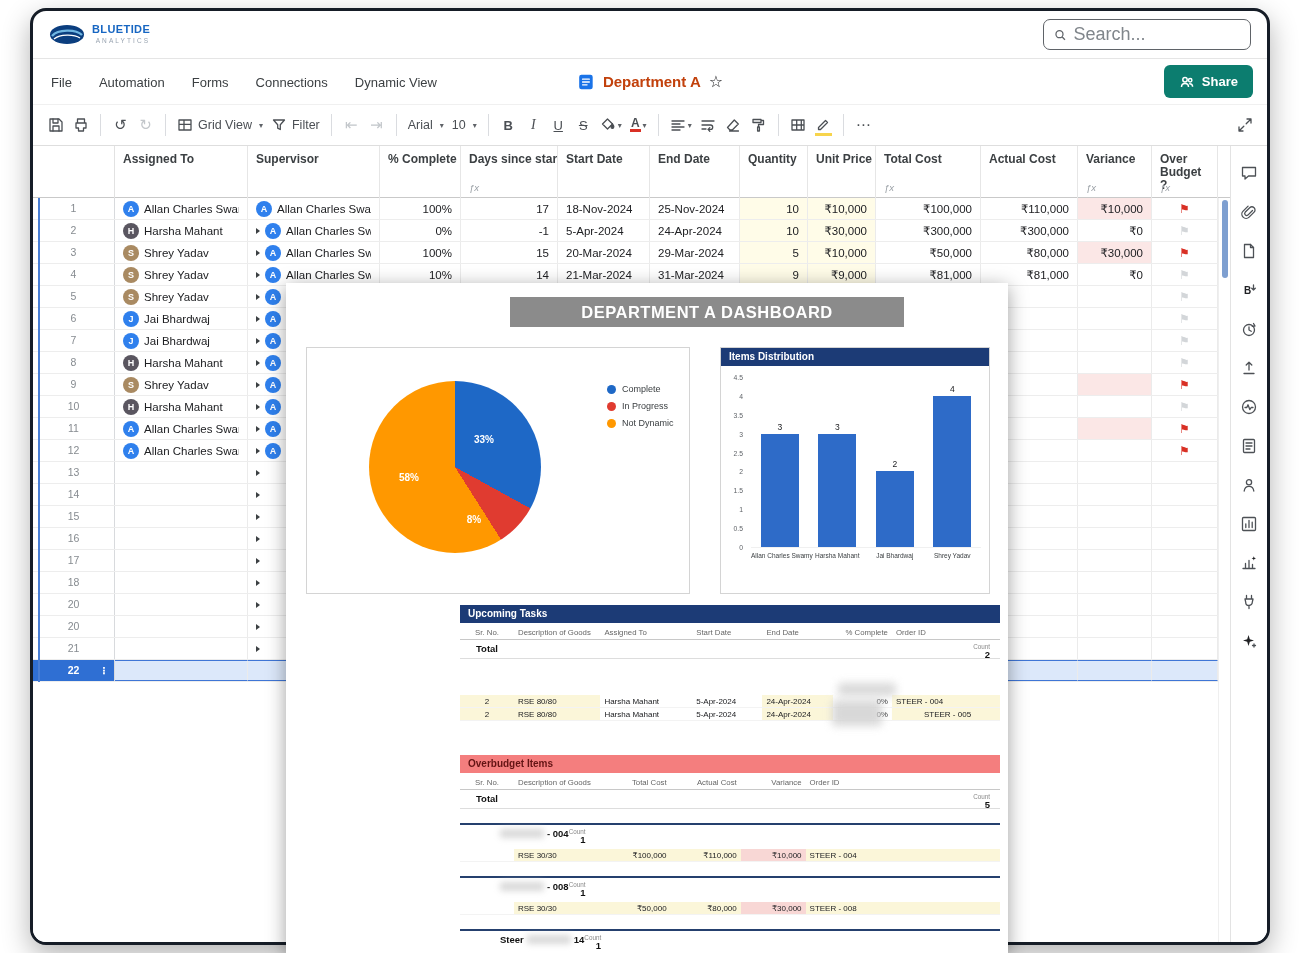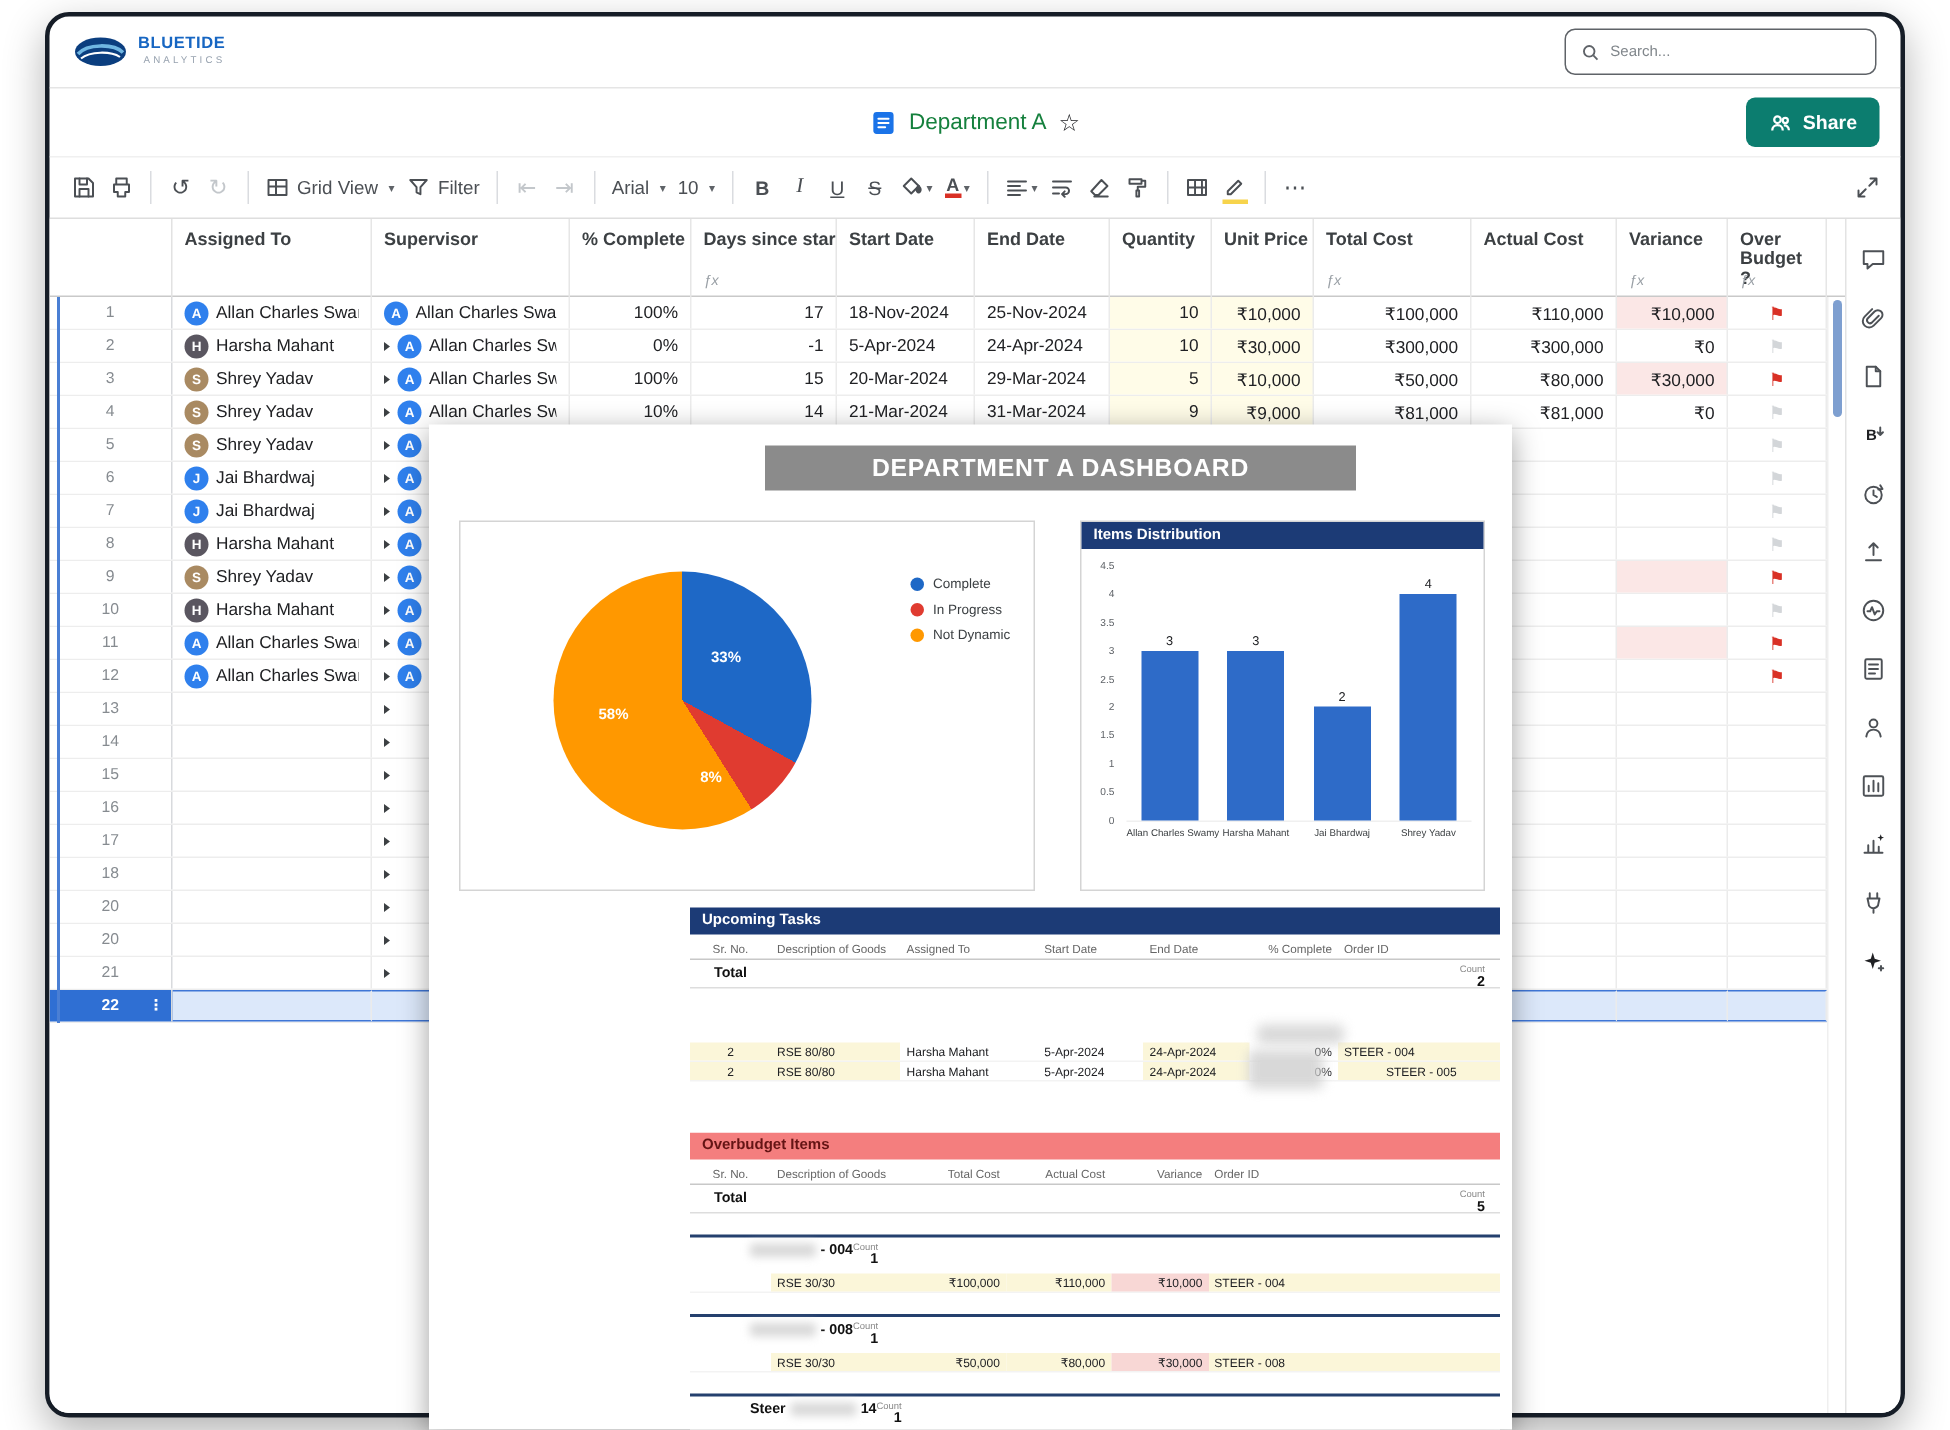--- a/index.html
+++ b/index.html
@@ -9,27 +9,27 @@
 .window{position:absolute;left:30px;top:8px;width:1240px;height:937px;background:#fff;
   border:3px solid #161d27;border-radius:16px;overflow:hidden;box-shadow:0 10px 28px rgba(0,0,0,.30)}
 
 .topbar{height:48px;border-bottom:1px solid #e5e5e5;display:flex;align-items:center;justify-content:space-between;padding:0 16px}
 .brand{display:flex;align-items:center;gap:7px}
 .brand-text{display:flex;flex-direction:column;line-height:11px}
 .brand-l1{color:#1766c2;font-weight:bold;font-size:11px;letter-spacing:.4px}
 .brand-l2{color:#98a3b0;font-size:6.5px;letter-spacing:2.1px;text-align:right}
 .searchbox{width:208px;height:31px;border:1.5px solid #5f6368;border-radius:7px;display:flex;align-items:center;gap:7px;padding:0 10px}
 .searchbox svg{width:14px;height:14px;stroke:#5f6368;fill:none;stroke-width:1.6}
-.searchbox input{border:none;outline:none;width:100%;font-size:10px;color:#0f172a;font-family:inherit;background:transparent}
+.searchbox input{border:none;outline:none;width:100%;font-size:18px;color:#0f172a;font-family:inherit;background:transparent}
 .searchbox input::placeholder{color:#80868b}
 
 .menubar{height:45px;display:flex;align-items:center;padding:0 18px;position:relative}
 .menu-item{font-size:13px;color:#3c4043;margin-right:27px;cursor:pointer}
 .sheet-title{position:absolute;left:50%;transform:translateX(-50%);display:flex;align-items:center;gap:8px}
-.sheet-title .tname{font-size:15px;font-weight:normal;color:#15803d}
+.sheet-title .tname{font-size:15px;font-weight:bold;color:#c2410c}
 .star{font-size:16px;color:#202124}
 .share-btn{position:absolute;right:14px;top:6px;height:33px;background:#0c7d6f;color:#fff;border:none;border-radius:6px;
   font-size:13px;font-weight:bold;display:flex;align-items:center;gap:7px;padding:0 15px;font-family:inherit}
 .share-btn svg{width:16px;height:16px;stroke:#fff;fill:none;stroke-width:1.5}
 
 .toolbar{height:42px;display:flex;align-items:center;padding:0 10px;border-top:1px solid #f0f0f0;border-bottom:1px solid #dedede;color:#4b4f54}
 .tbtn{min-width:25px;height:28px;display:flex;align-items:center;justify-content:center;border-radius:4px;font-size:15px;padding:0 4px;position:relative;cursor:pointer}
 .tbtn svg{width:16px;height:16px;stroke:currentColor;fill:none;stroke-width:1.3;stroke-linecap:round;stroke-linejoin:round}
 .tdiv{width:1px;height:22px;background:#dadce0;margin:0 7px;flex:none}
 .tlabel{font-size:12.5px;gap:5px}
@@ -144,20 +144,21 @@
     <div class="searchbox">
       <svg viewBox="0 0 16 16">
           <circle cx="7" cy="7" r="4.5"></circle>
           <path d="M10.5 10.5L14 14"></path>
         </svg>
       <input type="text" placeholder="Search..." style="">
     </div>
   </div>
 
   <div class="menubar">
+    <nav><span class="menu-item">File</span><span class="menu-item">Automation</span><span class="menu-item">Forms</span><span class="menu-item">Connections</span><span class="menu-item">Dynamic View</span></nav>
     <div class="sheet-title">
       <svg width="18" height="18" viewBox="0 0 16 16">
         <rect x="2" y="1.5" width="12" height="13" rx="2" fill="#1a73e8"></rect>
         <path d="M5 5.5h6M5 8h6M5 10.5h4" stroke="#fff" stroke-width="1.2" stroke-linecap="round"></path>
       </svg>
       <span class="tname">Department A</span>
       <span class="star">☆</span>
     </div>
     <button class="share-btn">
       <svg viewBox="0 0 16 16">

